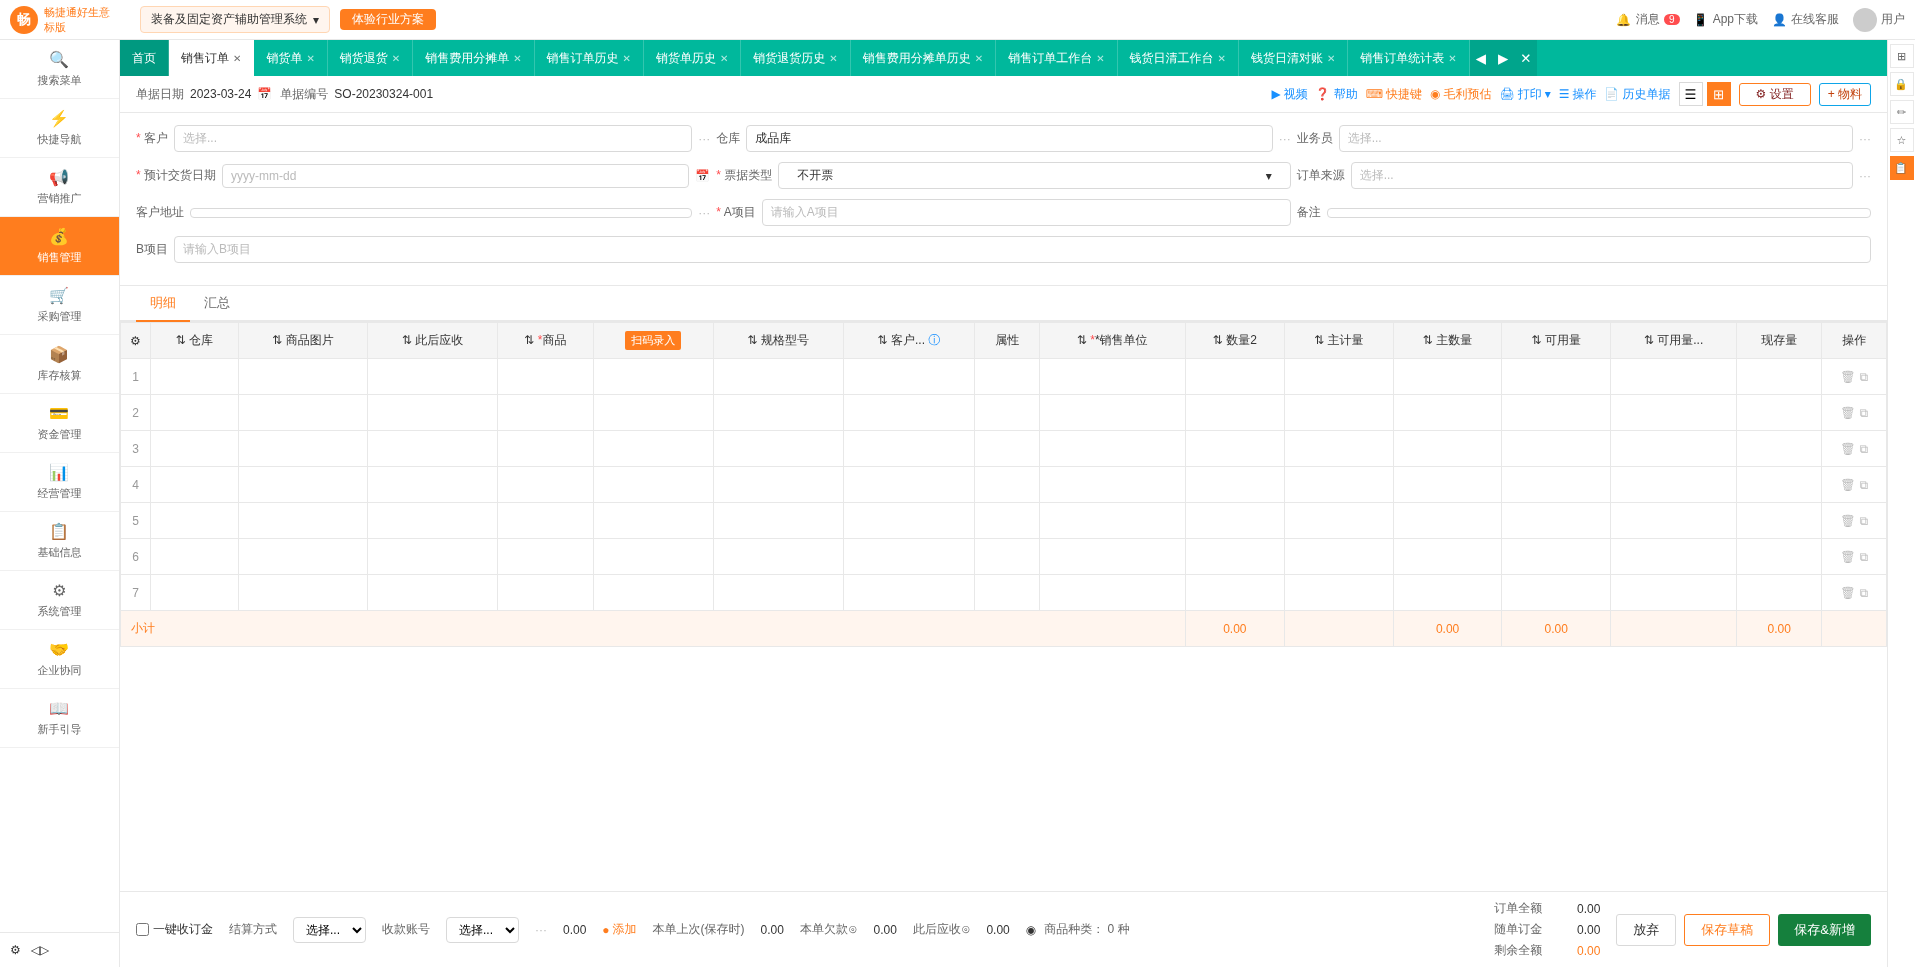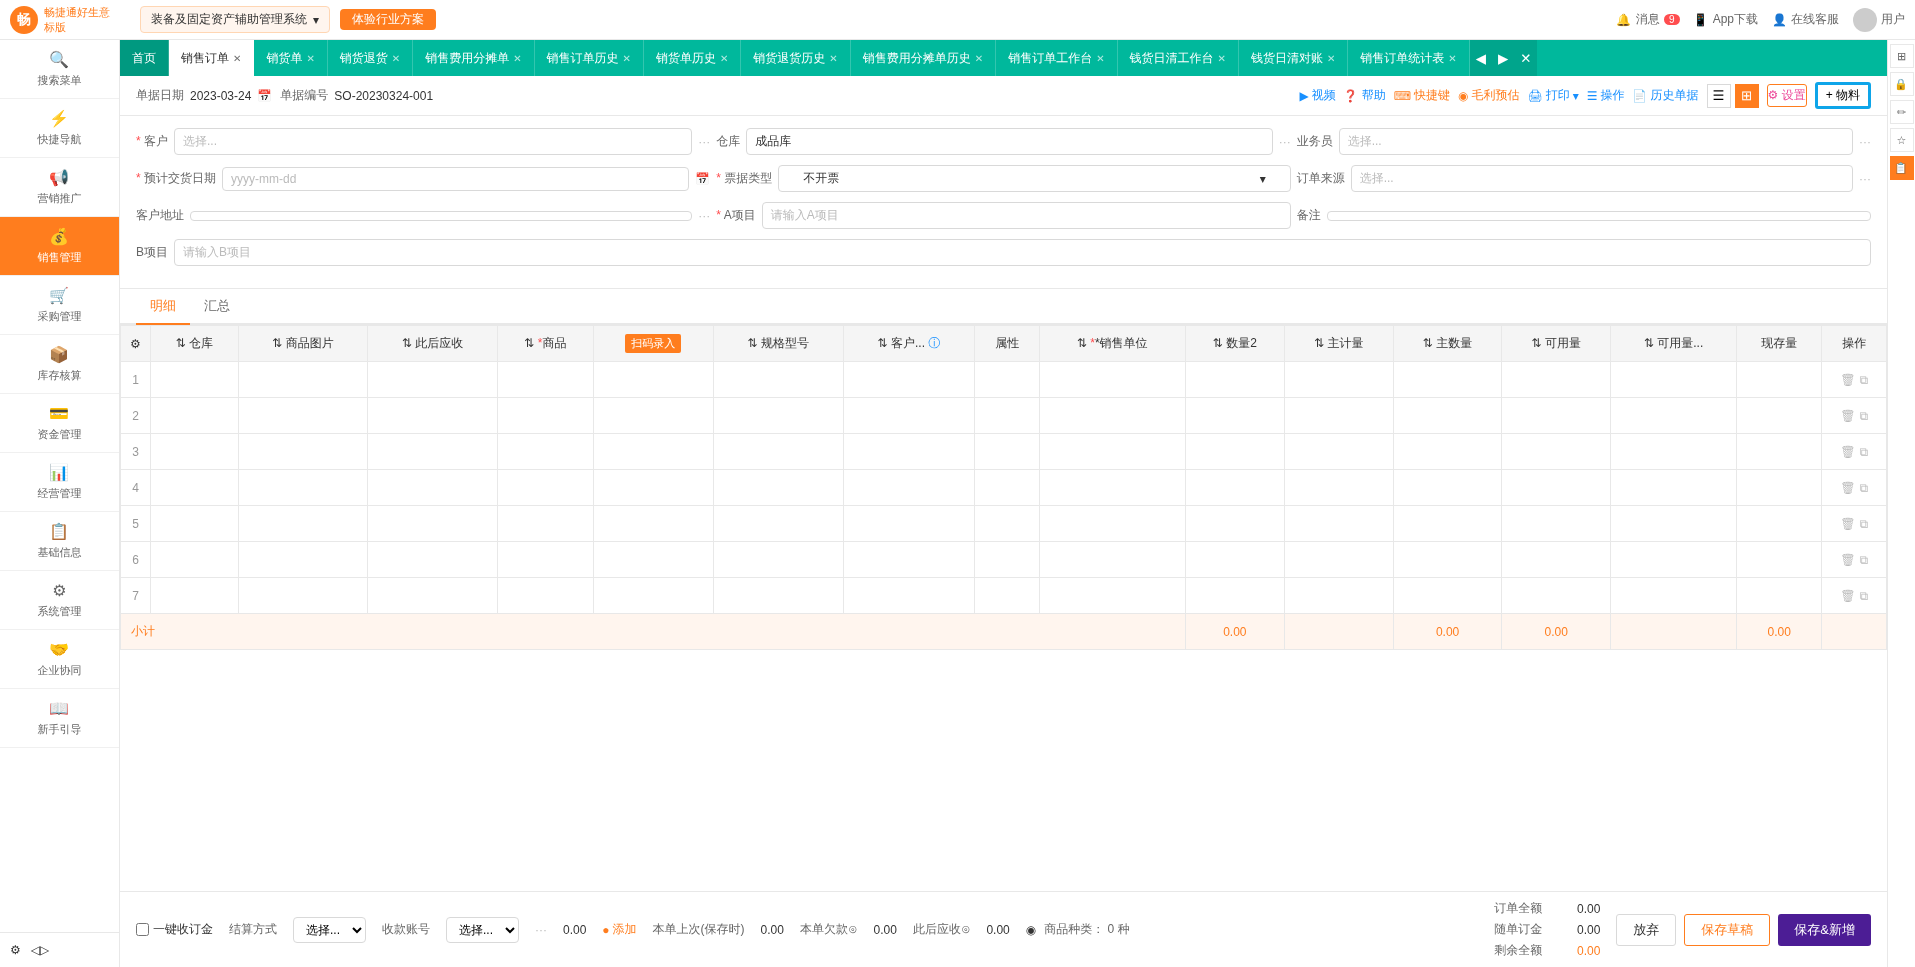--- a/index.html
+++ b/index.html
@@ -110,21 +110,21 @@
     .form-field { display: flex; align-items: center; gap: 6px; flex: 1; }
     .field-label { color: #666; font-size: 12px; white-space: nowrap; }
     .field-label.required::before { content: '* '; color: #ff4d4f; }
     .field-input {
       border: 1px solid #d9d9d9; border-radius: 4px; padding: 4px 8px;
       font-size: 12px; color: #333; flex: 1; min-width: 80px; background: #fff;
       cursor: text;
     }
     .field-input.placeholder { color: #bbb; }
     .field-select {
-      border: 1px solid #d9d9d9; border-radius: 4px; padding: 4px 24px;
+      border: 1px solid #d9d9d9; border-radius: 4px; padding: 4px 18px;
       font-size: 12px; color: #333; flex: 1; background: #fff; cursor: pointer;
       display: flex; align-items: center; justify-content: space-between;
     }
     .dots-btn { color: #bbb; cursor: pointer; font-size: 12px; }
     .cal-icon { color: #bbb; cursor: pointer; }
 
     
     .content-tabs { display: flex; gap: 0; border-bottom: 2px solid #e8e8e8; padding: 0 16px; background: #fff; }
     .content-tab {
       padding: 8px 14px; font-size: 13px; cursor: pointer; color: #666;
@@ -176,21 +176,21 @@
     .order-summary {
       margin-left: auto; display: flex; flex-direction: column; gap: 4px;
       font-size: 12px; text-align: right;
     }
     .order-summary-row { display: flex; justify-content: flex-end; gap: 8px; align-items: center; }
     .order-summary-label { color: #666; }
     .order-summary-value { color: #333; min-width: 50px; text-align: right; }
     .footer-main-btns { display: flex; gap: 8px; }
     .btn-discard { border: 1px solid #d9d9d9; background: #fff; padding: 6px 16px; border-radius: 3px; cursor: pointer; font-size: 13px; color: #333; }
     .btn-save-draft { border: 1px solid #ff7d1e; background: #fff; padding: 6px 16px; border-radius: 3px; cursor: pointer; font-size: 13px; color: #ff7d1e; }
-    .btn-save-new { background: #4c1d95; color: #fff; border: none; padding: 6px 16px; border-radius: 3px; cursor: pointer; font-size: 13px; }
+    .btn-save-new { background: #15803d; color: #fff; border: none; padding: 6px 16px; border-radius: 3px; cursor: pointer; font-size: 13px; }
 
     
     .right-panel {
       width: 28px; background: #fff; border-left: 1px solid #e8e8e8;
       display: flex; flex-direction: column; align-items: center; padding: 4px 0; gap: 4px;
     }
     .rp-icon { width: 24px; height: 24px; border: 1px solid #e8e8e8; display: flex; align-items: center; justify-content: center; cursor: pointer; font-size: 11px; color: #666; }
 
     .bottom-status { display: flex; align-items: center; gap: 8px; }
     .goods-count { color: #666; font-size: 12px; }
@@ -385,24 +385,24 @@
           <span>操作</span>
         </span>
         <span class="toolbar-action">
           <span>📄</span>
           <span>历史单据</span>
         </span>
         <div class="view-btns">
           <button class="view-btn">☰</button>
           <button class="view-btn active">⊞</button>
         </div>
-        <span style="color:#ec4899;cursor:pointer;border:1px solid #ff7d1e;padding:2px 0;border-radius:3px">
+        <span style="color:#7f1d1d;cursor:pointer;border:1px solid #ff7d1e;padding:2px 16px;border-radius:3px">
           ⚙ <span>设置</span>
         </span>
-        <span style="color:#000000;cursor:pointer;border:3px solid #0ea5e9;padding:2px 8px;border-radius:3px">
+        <span style="color:#c2410c;cursor:pointer;border:1px solid #0ea5e9;padding:2px 8px;border-radius:3px">
           + <span>物料</span>
         </span>
       </div>
     </div>
 
     <div class="form-body">
       <div class="form-row">
         <div class="form-field">
           <span class="field-label required">客户</span>
           <div class="field-input placeholder" style="flex:2">选择...</div>

